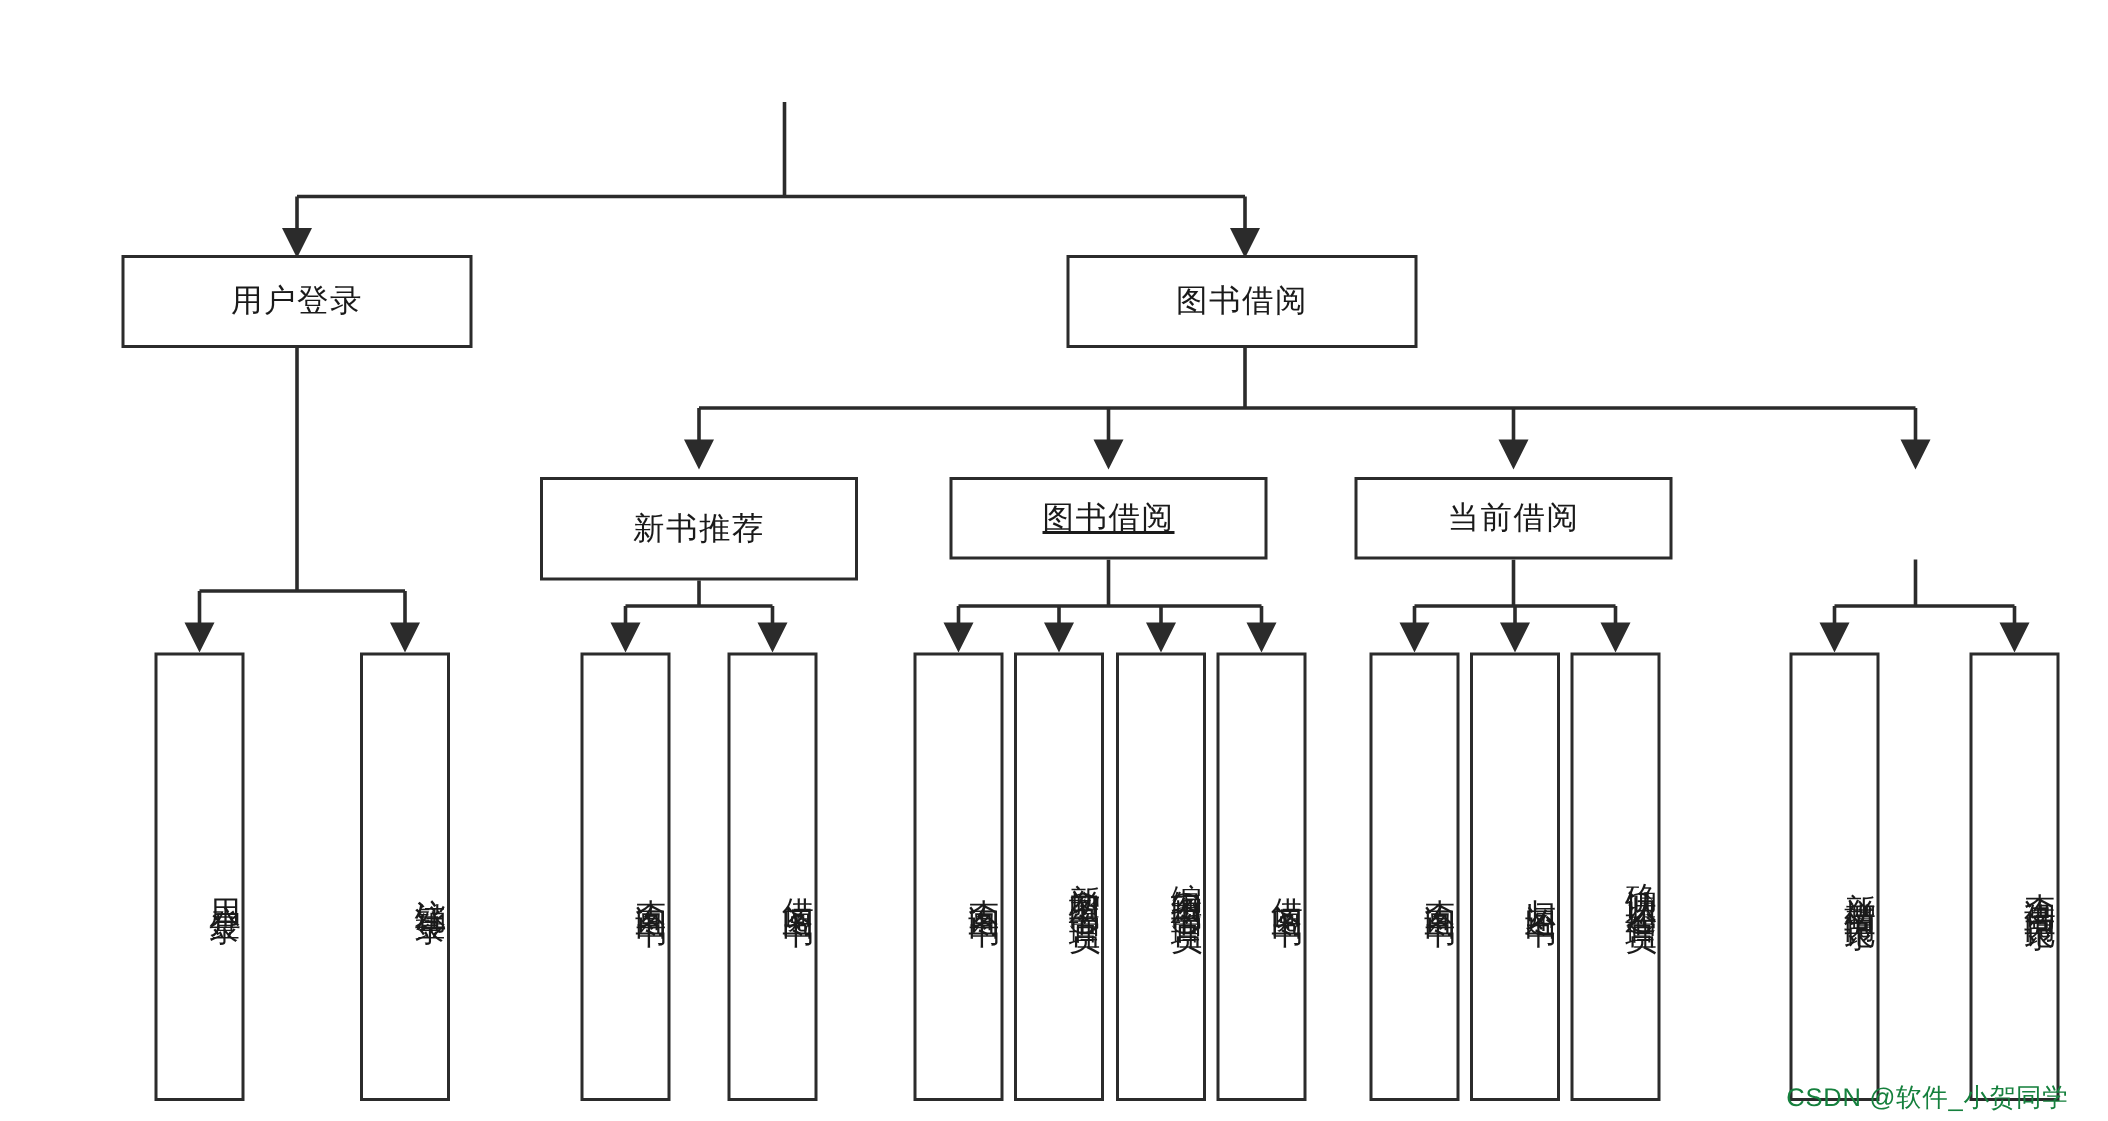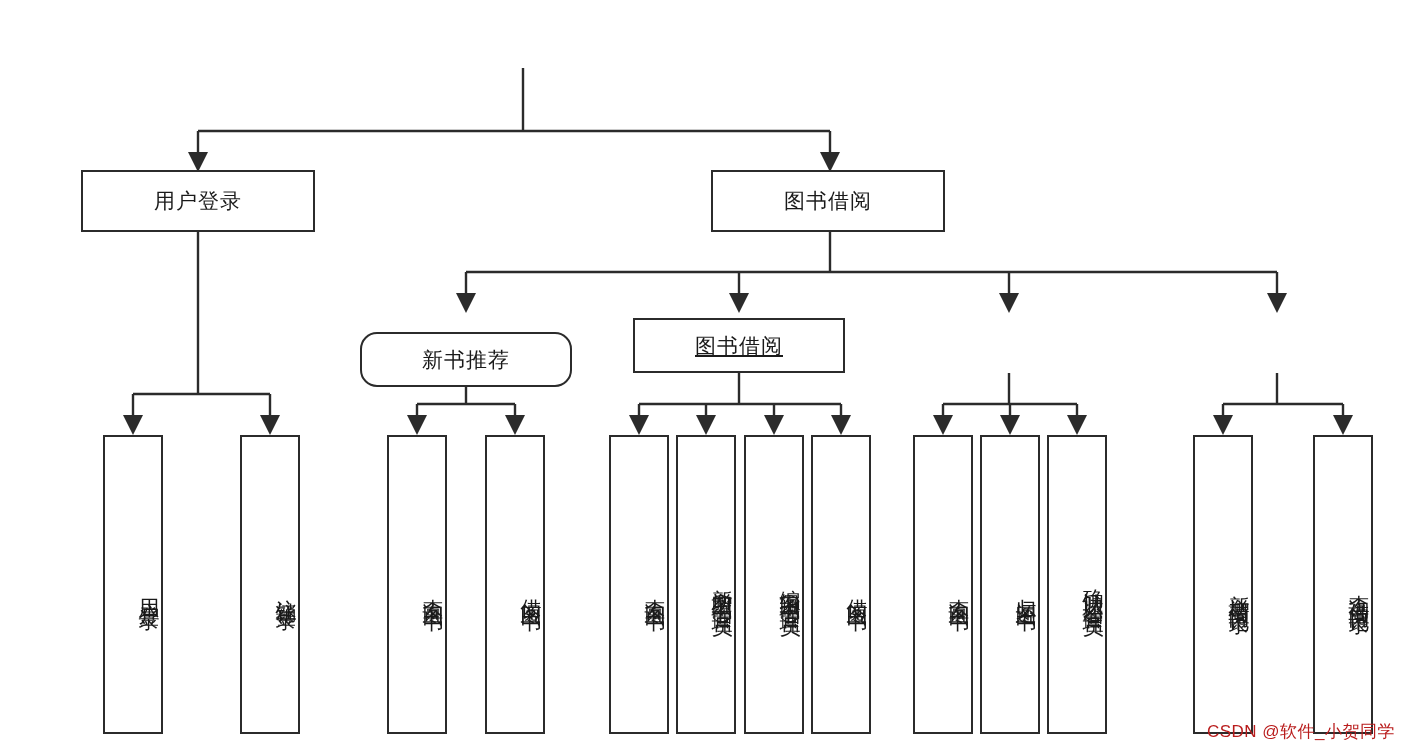--- a/index.html
+++ b/index.html
@@ -58,24 +58,24 @@
   .lk {
     stroke: #2b2b2b;
     stroke-width: 2.4;
     fill: none;
   }
   .arrowhead {
     fill: #2b2b2b;
   }
   .watermark {
     position: absolute;
-    right: 10px;
+    right: 26px;
     bottom: 4px;
     font-size: 17px;
-    color: #b91c1c;
+    color: #15803d;
     letter-spacing: 0.5px;
     white-space: nowrap;
     user-select: none;
   }
 </style>
 </head>
 <body>
 
 <div id="canvas">
 
@@ -148,26 +148,29 @@
   </svg>
 
 
   <div class="node horiz" style="left:81px; top:170px; width:234px; height:62px;">
     <span class="node-label">用户登录</span>
   </div>
   <div class="node horiz" style="left:711px; top:170px; width:234px; height:62px;">
     <span class="node-label">图书借阅</span>
   </div>
 
-  <div class="node horiz" style="left:360px; top:332px; width:212px; height:55px;border-radius:17px;">
+  <div class="node horiz" style="left:360px; top:318px; width:212px; height:69px;">
     <span class="node-label">新书推荐</span>
   </div>
   <div class="node horiz" style="left:633px; top:318px; width:212px; height:55px;text-decoration:underline;">
     <span class="node-label">图书借阅</span>
   </div>
+  <div class="node horiz" style="left:903px; top:318px; width:212px; height:55px;">
+    <span class="node-label">当前借阅</span>
+  </div>
 
   <div class="node vert" style="left:103px; top:435px; width:60px; height:299px;">
     <span class="node-label">用户登录</span>
   </div>
   <div class="node vert" style="left:240px; top:435px; width:60px; height:299px;">
     <span class="node-label">注销登录</span>
   </div>
 
   <div class="node vert" style="left:387px; top:435px; width:60px; height:299px;">
     <span class="node-label">查询图书</span>

